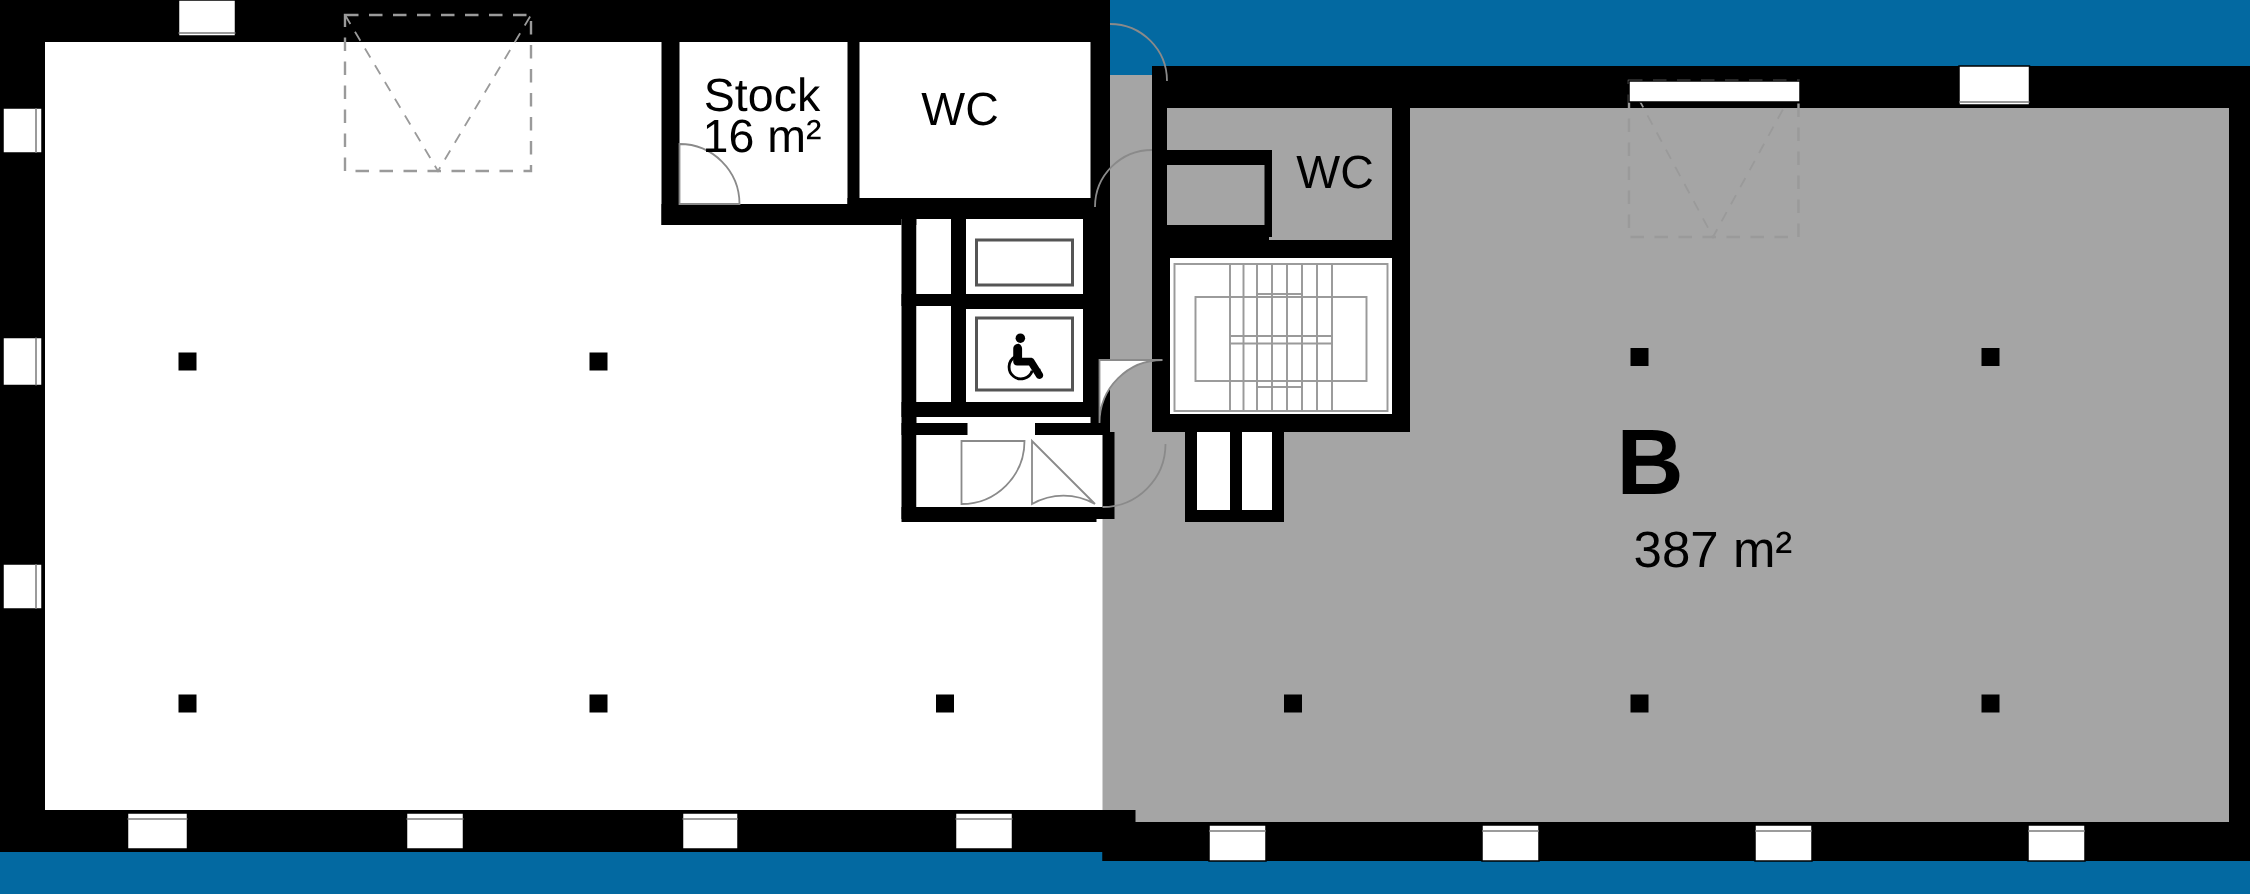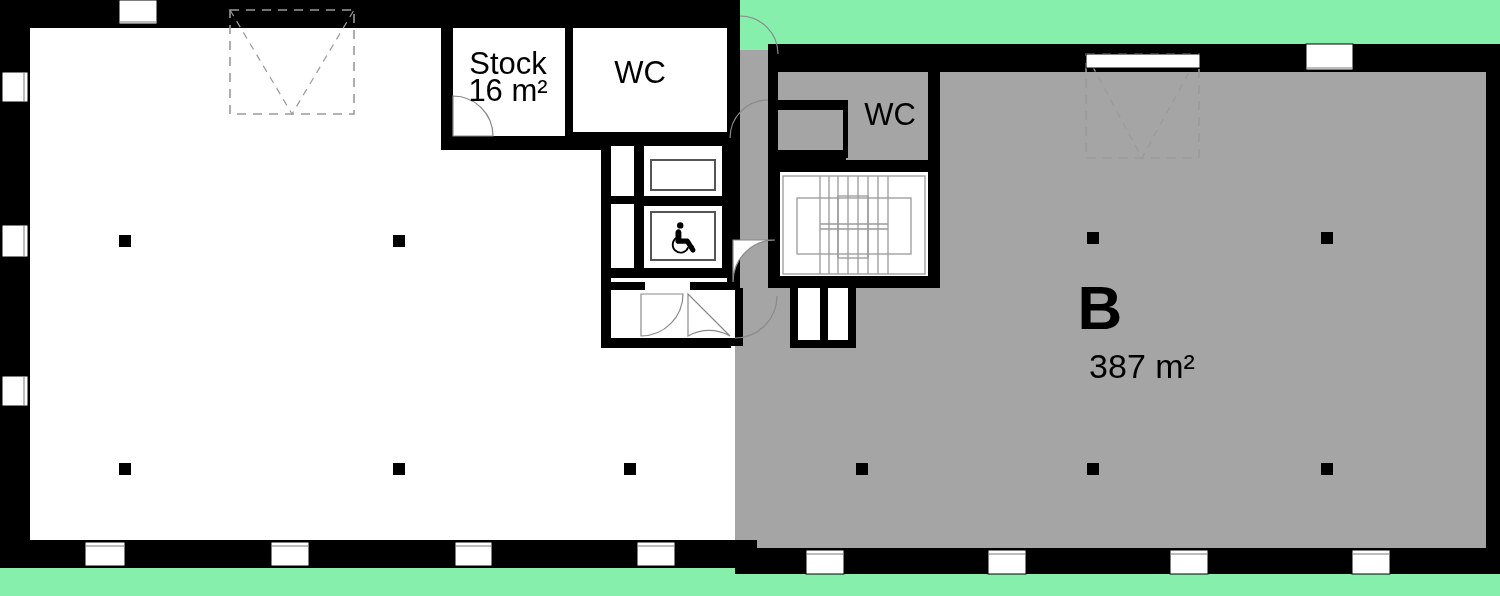--- a/index.html
+++ b/index.html
@@ -10,21 +10,21 @@
   body {
     width: 1500px;
     height: 596px;
     overflow: hidden;
     font-family: "Liberation Sans", sans-serif;
   }
   #floorplan-root {
     position: relative;
     width: 1500px;
     height: 596px;
-    background: #86efac;
+    background: #0369a1;
     text-align: right;
   }
   svg.plan {
     display: block;
     width: 1500px;
     height: 596px;
   }
   .wall      { fill: #000000; }
   .unit-fill { fill: #a5a5a5; }
   .room-fill { fill: #ffffff; }

